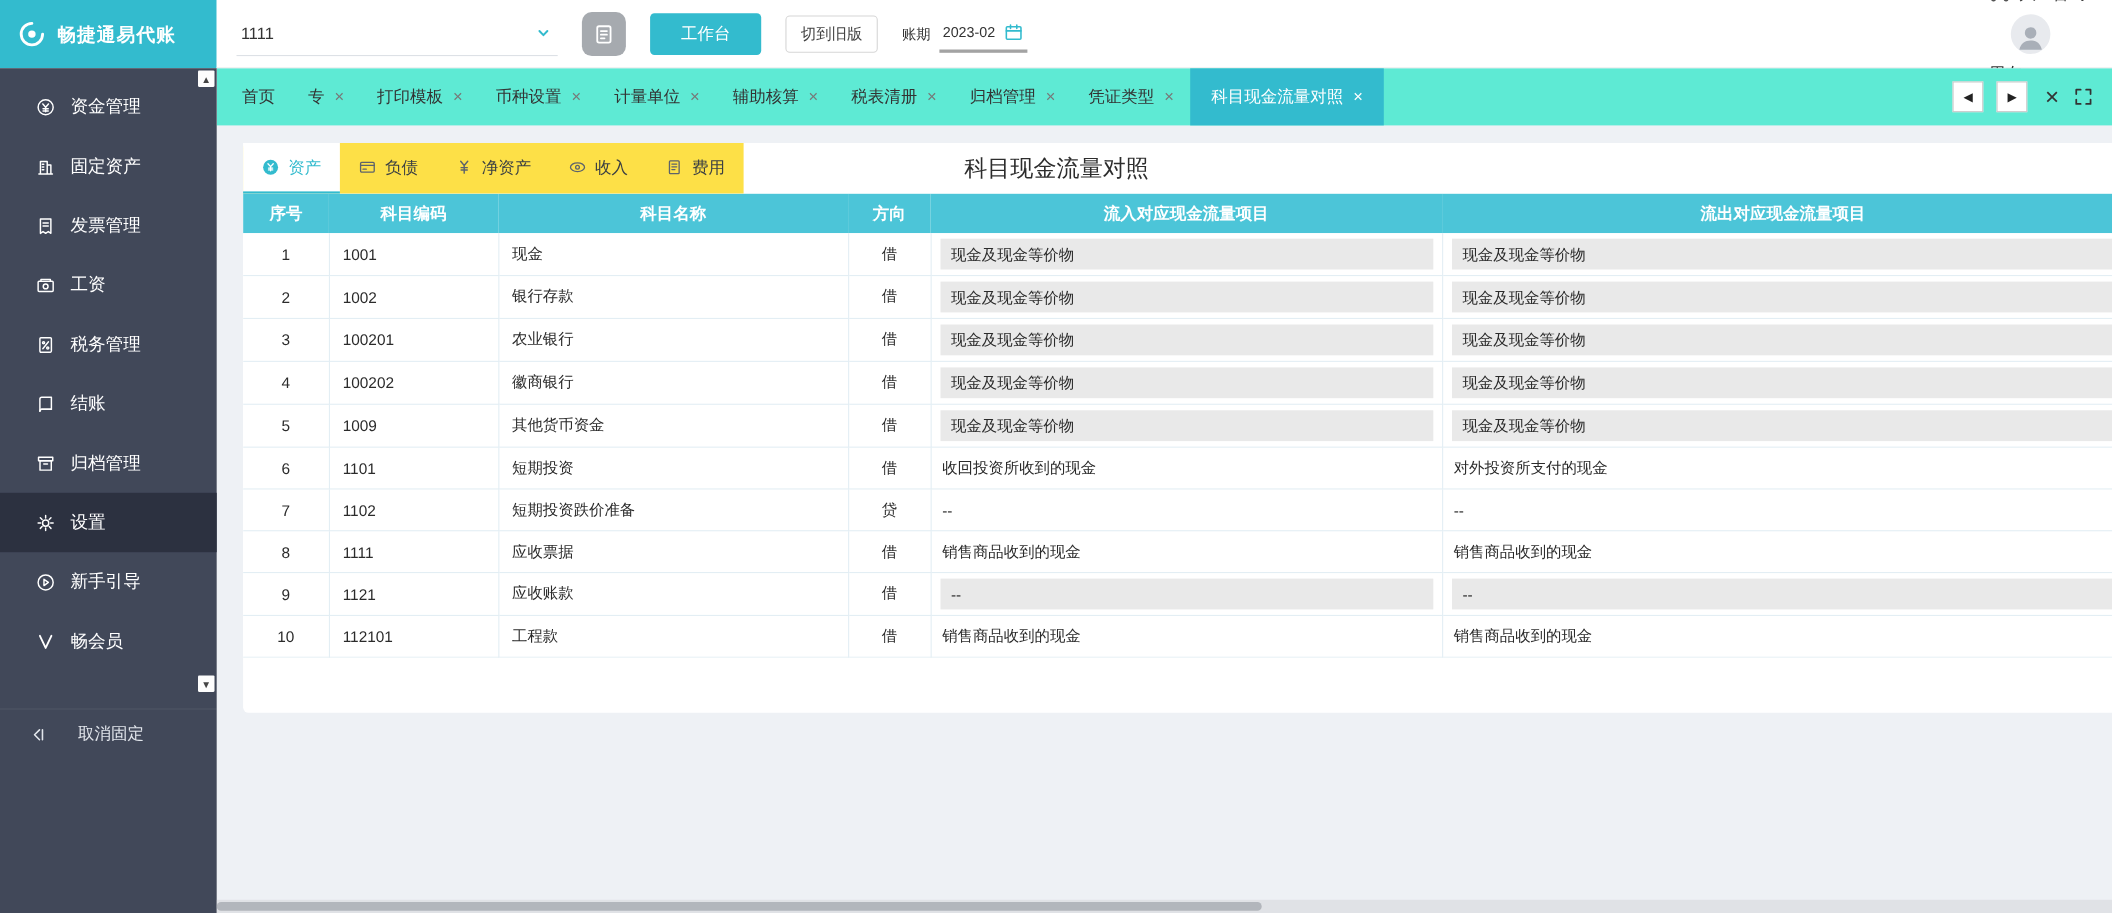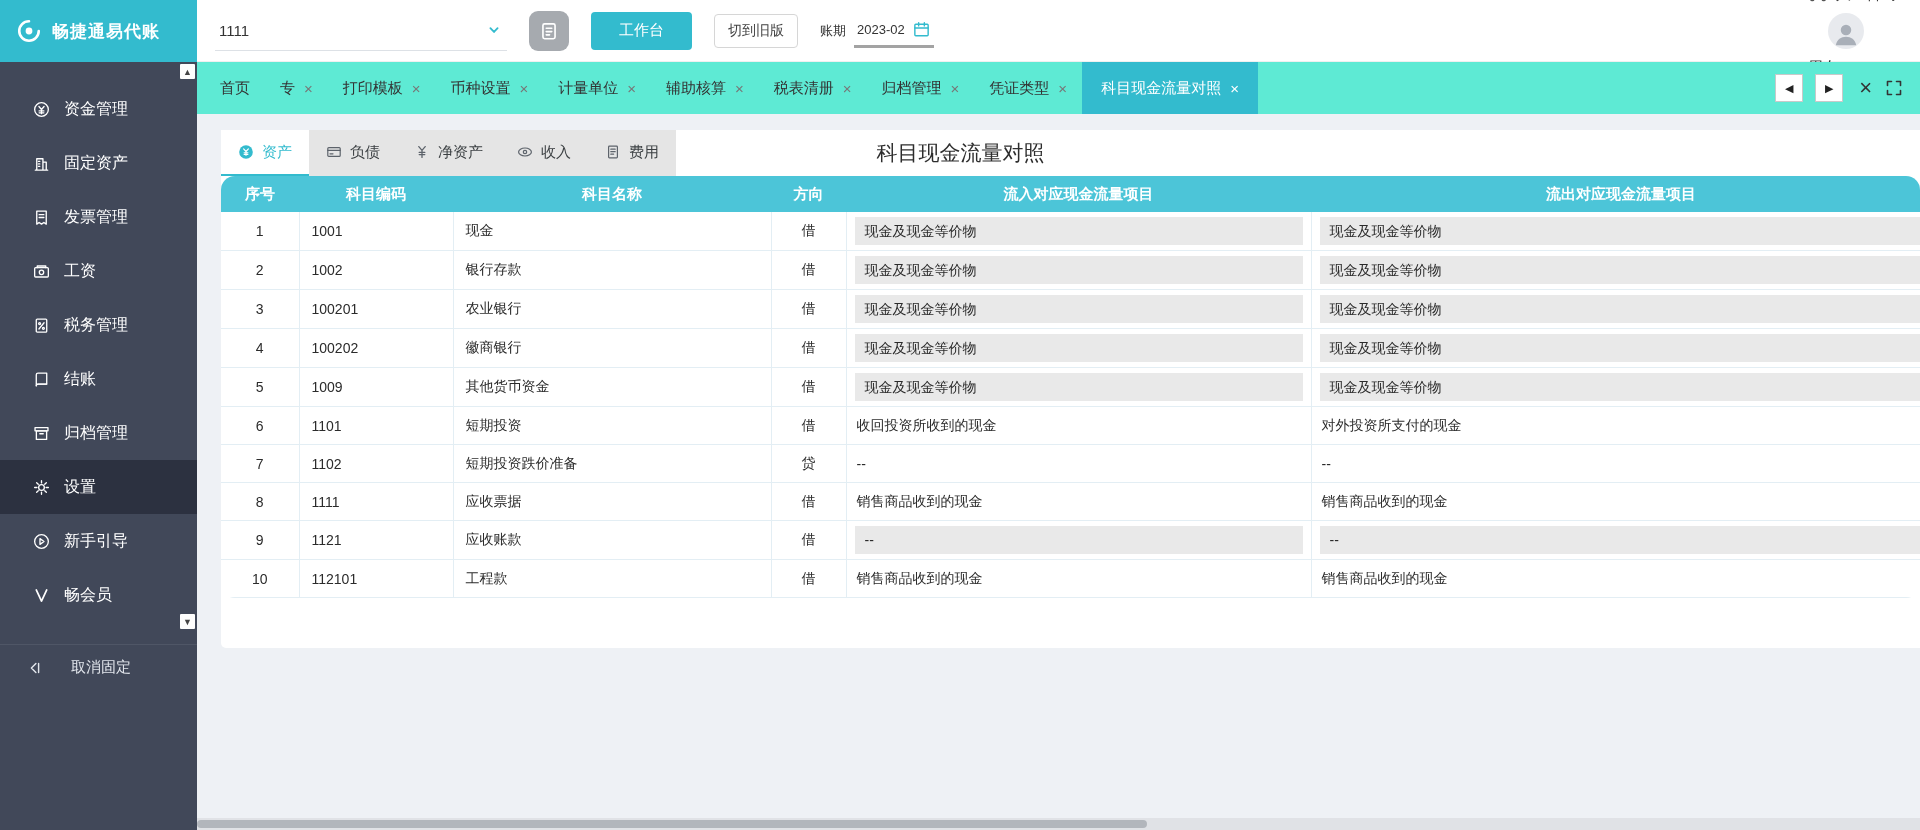--- a/index.html
+++ b/index.html
@@ -23,48 +23,48 @@
   .period{display:flex;align-items:center;gap:8px;font-size:13px;color:#333;}
   .period-picker{display:flex;align-items:center;gap:7px;border-bottom:3px solid #a3a3a3;padding:6px 3px;cursor:pointer;}
   .period-picker .icon{color:var(--accent);}
   .header-right{margin-left:auto;display:flex;gap:9px;flex-direction:column;}
   .support{display:flex;align-items:center;gap:8px;color:#333;font-size:15px;cursor:pointer;white-space:nowrap;}
   .support .icon{color:#555;}
   .avatar{width:36px;height:36px;border-radius:50%;background:#e8eaee;display:flex;align-items:flex-end;justify-content:center;overflow:hidden;margin-left:20px;cursor:pointer;color:#a9afb8;}
   .username{font-size:15px;white-space:nowrap;}
   
   .sidebar{background:var(--sidebar-bg);position:relative;display:flex;flex-direction:column;}
-  .menu{height:548px;padding-top:20px;font-family:Liberation Mono, monospace;}
+  .menu{height:548px;padding-top:8px;font-family:Liberation Mono, monospace;}
   .menu-item{height:54px;display:flex;align-items:center;gap:13px;padding-left:32px;color:#fff;font-size:16px;cursor:pointer;white-space:nowrap;}
   .menu-item.active{background:var(--sidebar-active);}
   .sb-arrow{position:absolute;right:2px;width:15px;height:15px;background:#fdfdfd;color:#444;font-size:9px;display:flex;align-items:center;justify-content:center;cursor:pointer;border-radius:1px;}
   .sb-up{top:2px;} .sb-down{top:552px;}
   .unpin{margin-top:34px;height:46px;display:flex;align-items:center;gap:27px;padding-left:26px;color:#e2e6ec;font-size:15px;cursor:pointer;border-top:1px solid rgba(255,255,255,0.08);}
   
   .main{background:var(--page-bg);display:flex;flex-direction:column;overflow:hidden;}
   .tabbar{height:52px;background:#5eead4;display:flex;align-items:stretch;padding-left:8px;flex:0 0 auto;}
   .tabs-wrap{display:flex;align-items:stretch;}
   .tab{display:flex;align-items:center;gap:9px;padding:0 15px;font-size:15px;color:#333;cursor:pointer;white-space:nowrap;}
   .tab-close{color:#777;font-size:15px;line-height:1;}
   .tab.active{background:var(--accent);color:#fff;padding:0 19px;}
   .tab.active .tab-close{color:#fff;}
   .tab-controls{margin-left:auto;display:flex;align-items:center;gap:12px;padding-right:16px;}
   .nav-btn{width:28px;height:28px;border:1px solid #c9c9c9;background:#fff;color:#222;font-size:11px;display:flex;align-items:center;justify-content:center;cursor:pointer;}
   .close-all{font-size:22px;color:#333;cursor:pointer;line-height:1;margin-left:4px;}
   .fullscreen-btn{color:#333;cursor:pointer;}
   .content{flex:1;padding:16px 0 0 24px;overflow:hidden;}
   .panel{background:#fff;border-radius:5px 0 0 5px;min-height:512px;position:relative;}
   .panel-head{height:46px;position:relative;}
-  .cat-tabs{position:absolute;left:0;top:0;height:46px;display:flex;background:#e5e5e5;border-radius:5px 0 0 0;}
+  .cat-tabs{position:absolute;left:0;top:0;height:46px;display:flex;background:#fde047;border-radius:5px 0 0 0;}
   .cat-tab{display:flex;align-items:center;gap:8px;padding:0 17px;font-size:15px;color:#3c4043;cursor:pointer;border-bottom:2px solid transparent;}
   .cat-tab .icon{color:#5d636b;}
   .cat-tab.active{background:#fff;color:var(--accent);border-bottom-color:var(--accent);}
   .cat-tab.active .icon{color:var(--accent);}
   .panel-title{position:absolute;left:0;right:220px;top:0;height:46px;display:flex;align-items:center;justify-content:center;font-size:21px;color:#2d2d2d;pointer-events:none;}
-  .table-wrap{overflow:hidden;border-radius:14px;}
+  .table-wrap{overflow:hidden;}
   table{border-collapse:collapse;table-layout:fixed;width:1710px;}
   thead th{background:var(--table-header);color:#fff;font-size:15px;font-weight:bold;height:36px;text-align:center;}
   tbody td{height:38px;border-bottom:1px solid var(--row-border);border-right:1px solid var(--row-border);font-size:14px;color:#2b2b2b;padding:0 12px;background:#fff;}
   tbody tr td:last-child{border-right:none;}
   td.c{text-align:center;}
   td.field-td{padding:5px 8px;}
   .cellbox{background:var(--cell-box);height:28px;line-height:28px;padding:0 10px;font-size:14px;color:#2b2b2b;white-space:nowrap;overflow:hidden;}
   .plain{padding-left:2px;white-space:nowrap;}
   .panel-bottom{height:50px;}
   .hscroll{height:12px;background:#e0e2e6;position:relative;flex:0 0 auto;}

